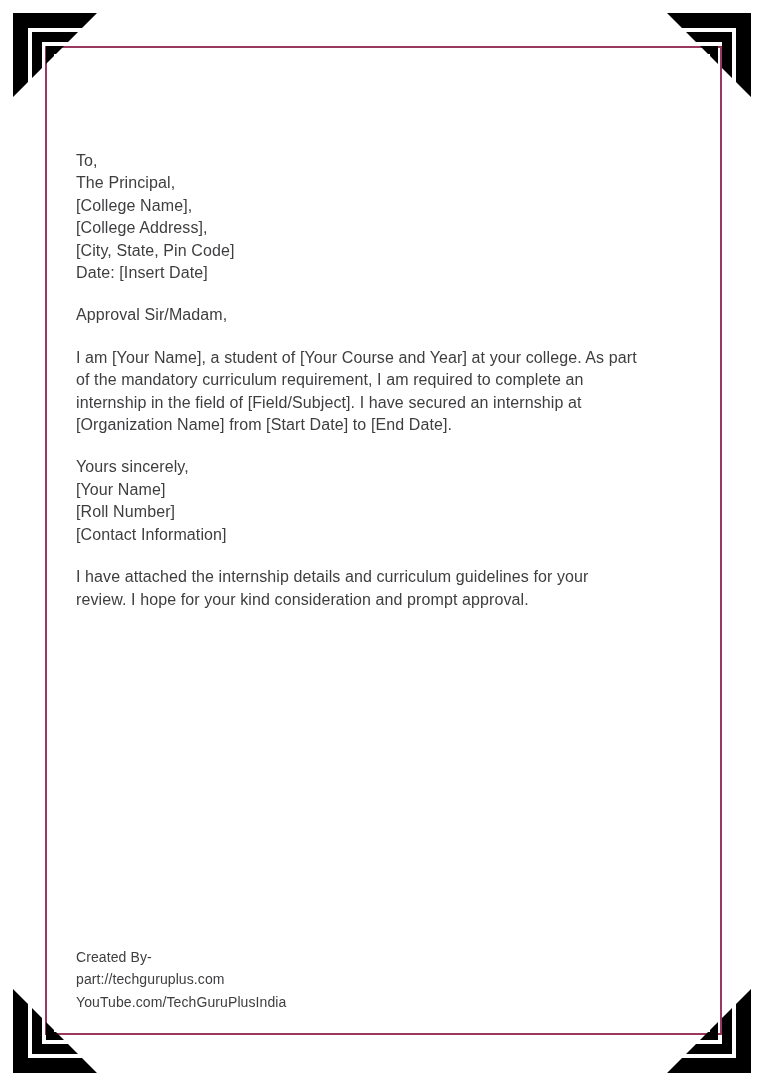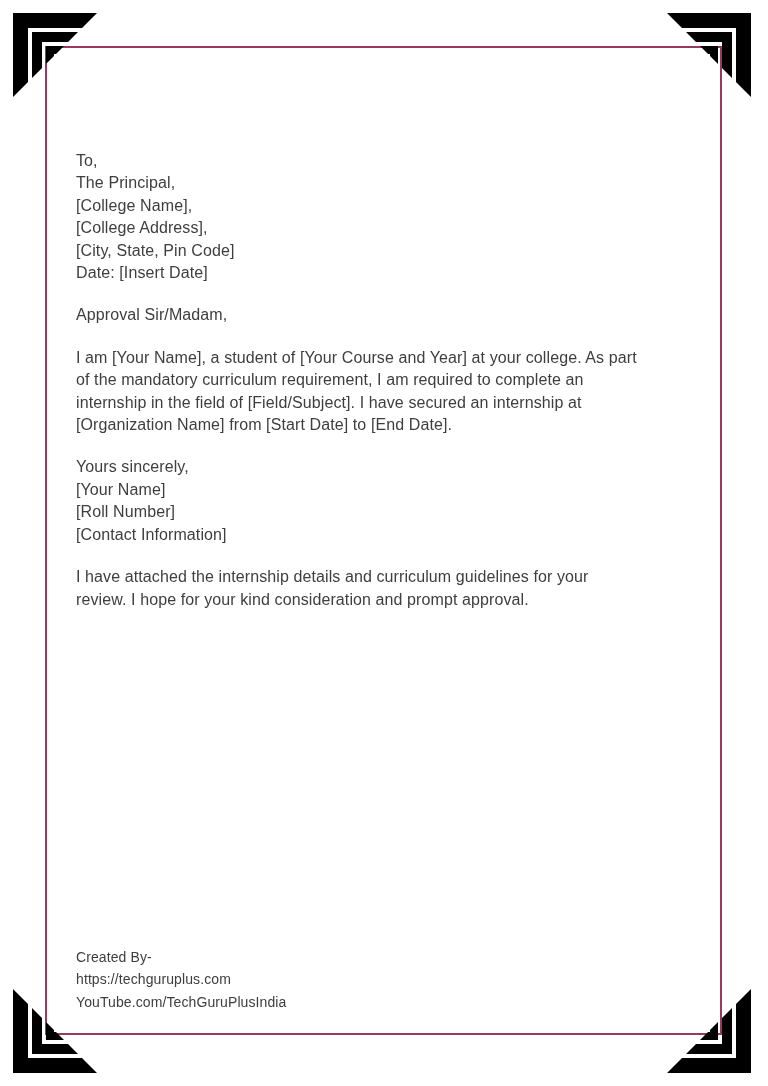--- a/index.html
+++ b/index.html
@@ -102,17 +102,17 @@
     <div class="block">Yours sincerely,
 [Your Name]
 [Roll Number]
 [Contact Information]</div>
     <div class="block">I have attached the internship details and curriculum guidelines for your
 review. I hope for your kind consideration and prompt approval.</div>
   </div>
 
   <div class="footer">
     <div>Created By-</div>
-    <div>https://techguruplus.com</div>
+    <div>part://techguruplus.com</div>
     <div>YouTube.com/TechGuruPlusIndia</div>
   </div>
 
 </div>
 
 </body></html>

